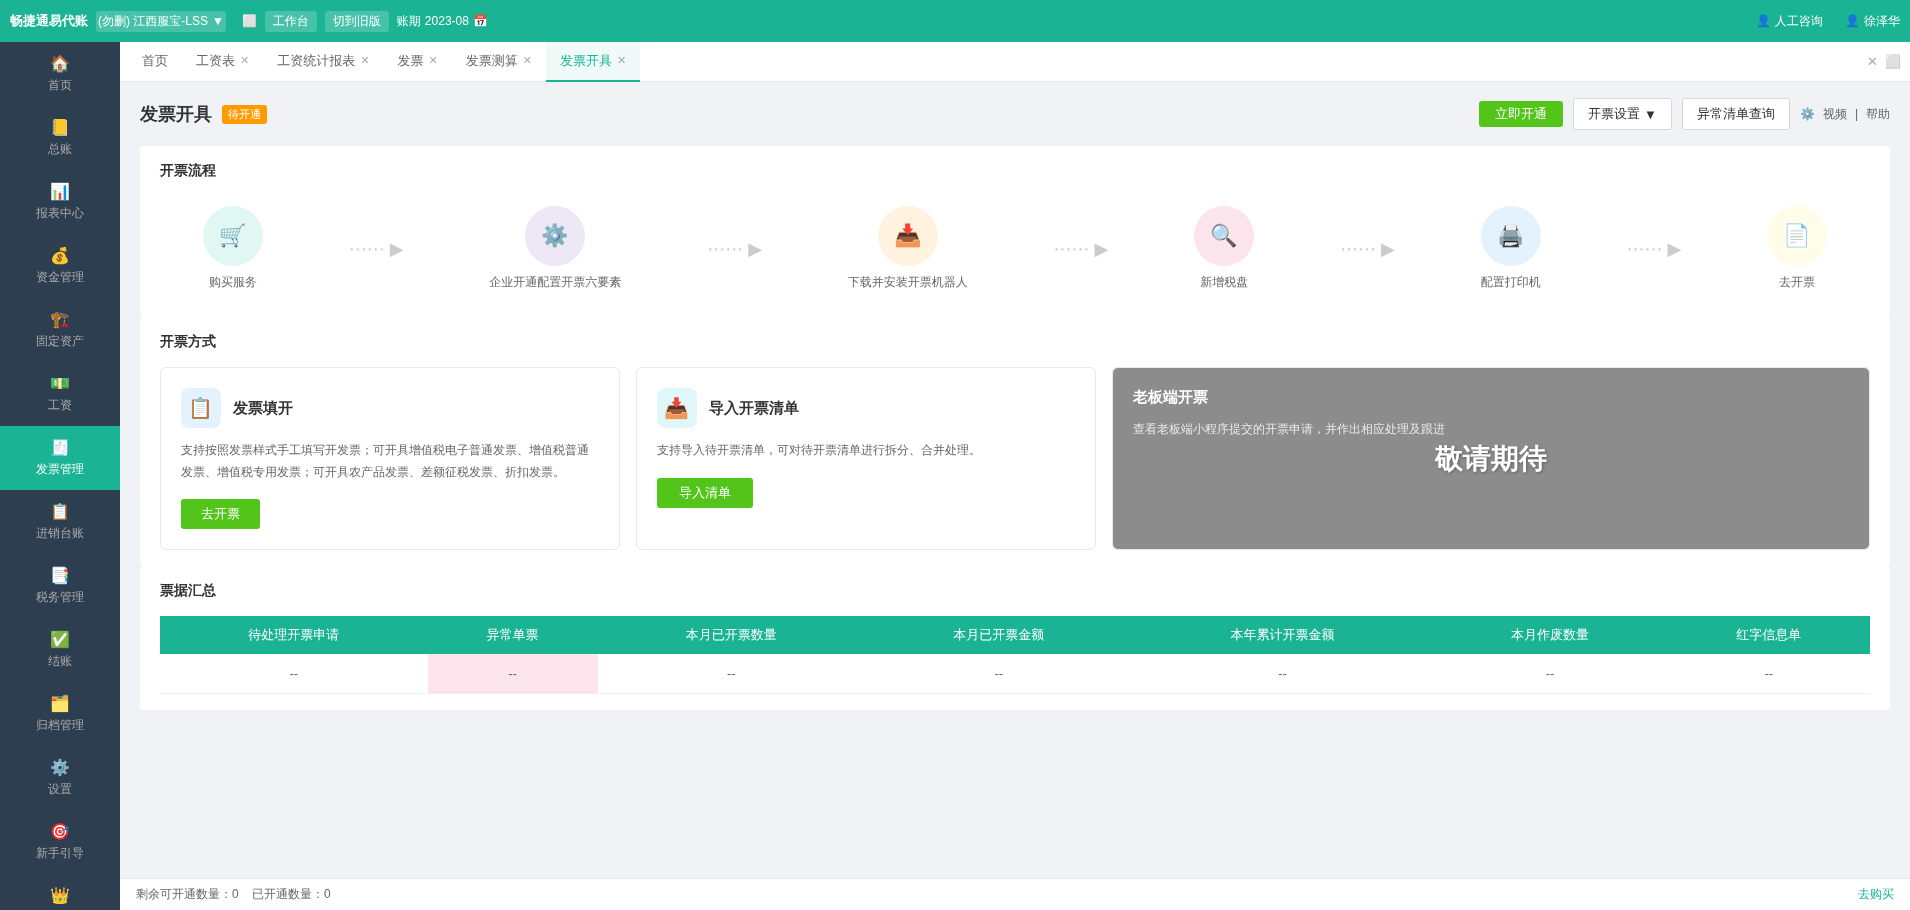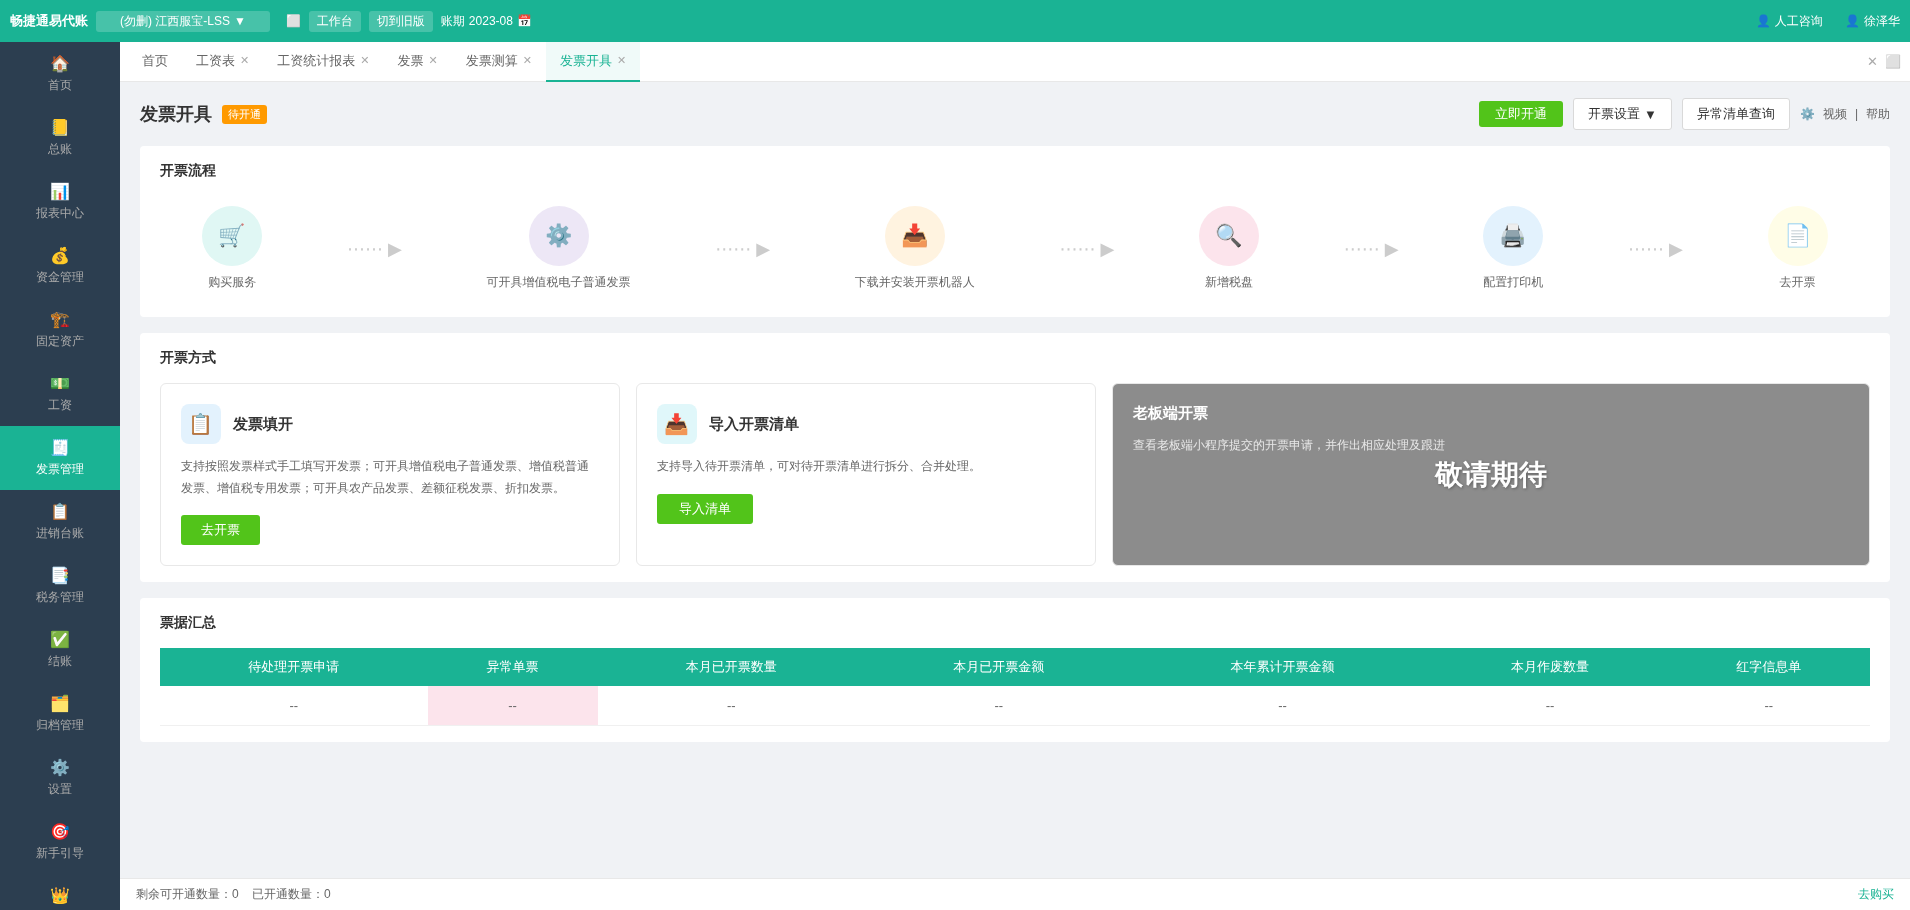--- a/index.html
+++ b/index.html
@@ -2,21 +2,21 @@
 <html><head>
   <meta charset="utf-8">
   <style>
     * { margin: 0; padding: 0; box-sizing: border-box; }
     body { font-family: 'Microsoft YaHei', Arial, sans-serif; font-size: 13px; background: #f5f5f5; width: 1910px; height: 910px; overflow: hidden; display: flex; flex-direction: column; }
 
     
     .top-bar { height: 42px; background: #1ab394; display: flex; align-items: center; justify-content: space-between; padding: 0 10px; color: white; font-size: 12px; flex-shrink: 0; }
     .top-bar-left { display: flex; align-items: center; gap: 8px; }
     .top-bar-logo { font-size: 13px; font-weight: bold; color: white; }
-    .top-bar-company { background: rgba(255,255,255,0.2); border-radius: 3px; padding: 2px 24px; font-size: 12px; display: flex; align-items: center; gap: 4px; }
+    .top-bar-company { background: rgba(255,255,255,0.2); border-radius: 3px; padding: 2px 2px; font-size: 12px; display: flex; align-items: center; gap: 4px; }
     .top-bar-right { display: flex; align-items: center; gap: 12px; }
     .top-bar-btn { background: rgba(255,255,255,0.2); border-radius: 3px; padding: 2px 8px; cursor: pointer; }
     .top-bar-period { display: flex; align-items: center; gap: 4px; }
 
     
     .main-layout { display: flex; flex: 1; overflow: hidden; }
 
     
     .sidebar { width: 120px; background: #2c3e50; display: flex; flex-direction: column; flex-shrink: 0; }
     .sidebar-item { display: flex; flex-direction: column; align-items: center; padding: 12px 5px; color: #aaa; cursor: pointer; font-size: 12px; gap: 4px; }
@@ -41,21 +41,21 @@
     .page-header { display: flex; align-items: center; justify-content: space-between; margin-bottom: 16px; }
     .page-title-area { display: flex; align-items: center; gap: 10px; }
     .page-title { font-size: 18px; font-weight: bold; color: #333; }
     .status-badge { background: #ff9a00; color: white; font-size: 11px; padding: 2px 6px; border-radius: 3px; }
     .header-actions { display: flex; align-items: center; gap: 10px; }
     .btn-primary { background: #52c41a; color: white; border: none; padding: 4px 16px; border-radius: 3px; cursor: pointer; font-size: 13px; }
     .btn-default { background: white; color: #333; border: 1px solid #d9d9d9; padding: 6px 14px; border-radius: 3px; cursor: pointer; font-size: 13px; display: flex; align-items: center; gap: 4px; }
     .header-right-btns { display: flex; align-items: center; gap: 8px; color: #666; font-size: 12px; }
 
     
-    .section { background: white; border-radius: 4px; padding: 16px 20px; margin-bottom: 16px; }
+    .section { background: white; border-radius: 4px; padding: 16px 20px; }
     .section-title { font-size: 14px; font-weight: bold; color: #333; margin-bottom: 16px; }
 
     
     .process-flow { display: flex; align-items: center; justify-content: space-around; padding: 10px 0; }
     .process-step { display: flex; flex-direction: column; align-items: center; gap: 8px; }
     .process-circle { width: 60px; height: 60px; border-radius: 50%; display: flex; align-items: center; justify-content: center; font-size: 22px; }
     .circle-teal { background: #e0f7f4; }
     .circle-purple { background: #ede7f6; }
     .circle-orange { background: #fff3e0; }
     .circle-pink { background: #fce4ec; }
@@ -239,21 +239,21 @@
       <div class="section">
         <div class="section-title">开票流程</div>
         <div class="process-flow">
           <div class="process-step">
             <div class="process-circle circle-teal">🛒</div>
             <span class="process-label">购买服务</span>
           </div>
           <div class="process-arrow">⋯⋯ ▶</div>
           <div class="process-step">
             <div class="process-circle circle-purple">⚙️</div>
-            <span class="process-label">可开具增值税电子普通发票</span>
+            <span class="process-label">企业开通配置开票六要素</span>
           </div>
           <div class="process-arrow">⋯⋯ ▶</div>
           <div class="process-step">
             <div class="process-circle circle-orange">📥</div>
             <span class="process-label">下载并安装开票机器人</span>
           </div>
           <div class="process-arrow">⋯⋯ ▶</div>
           <div class="process-step">
             <div class="process-circle circle-pink">🔍</div>
             <span class="process-label">新增税盘</span>

